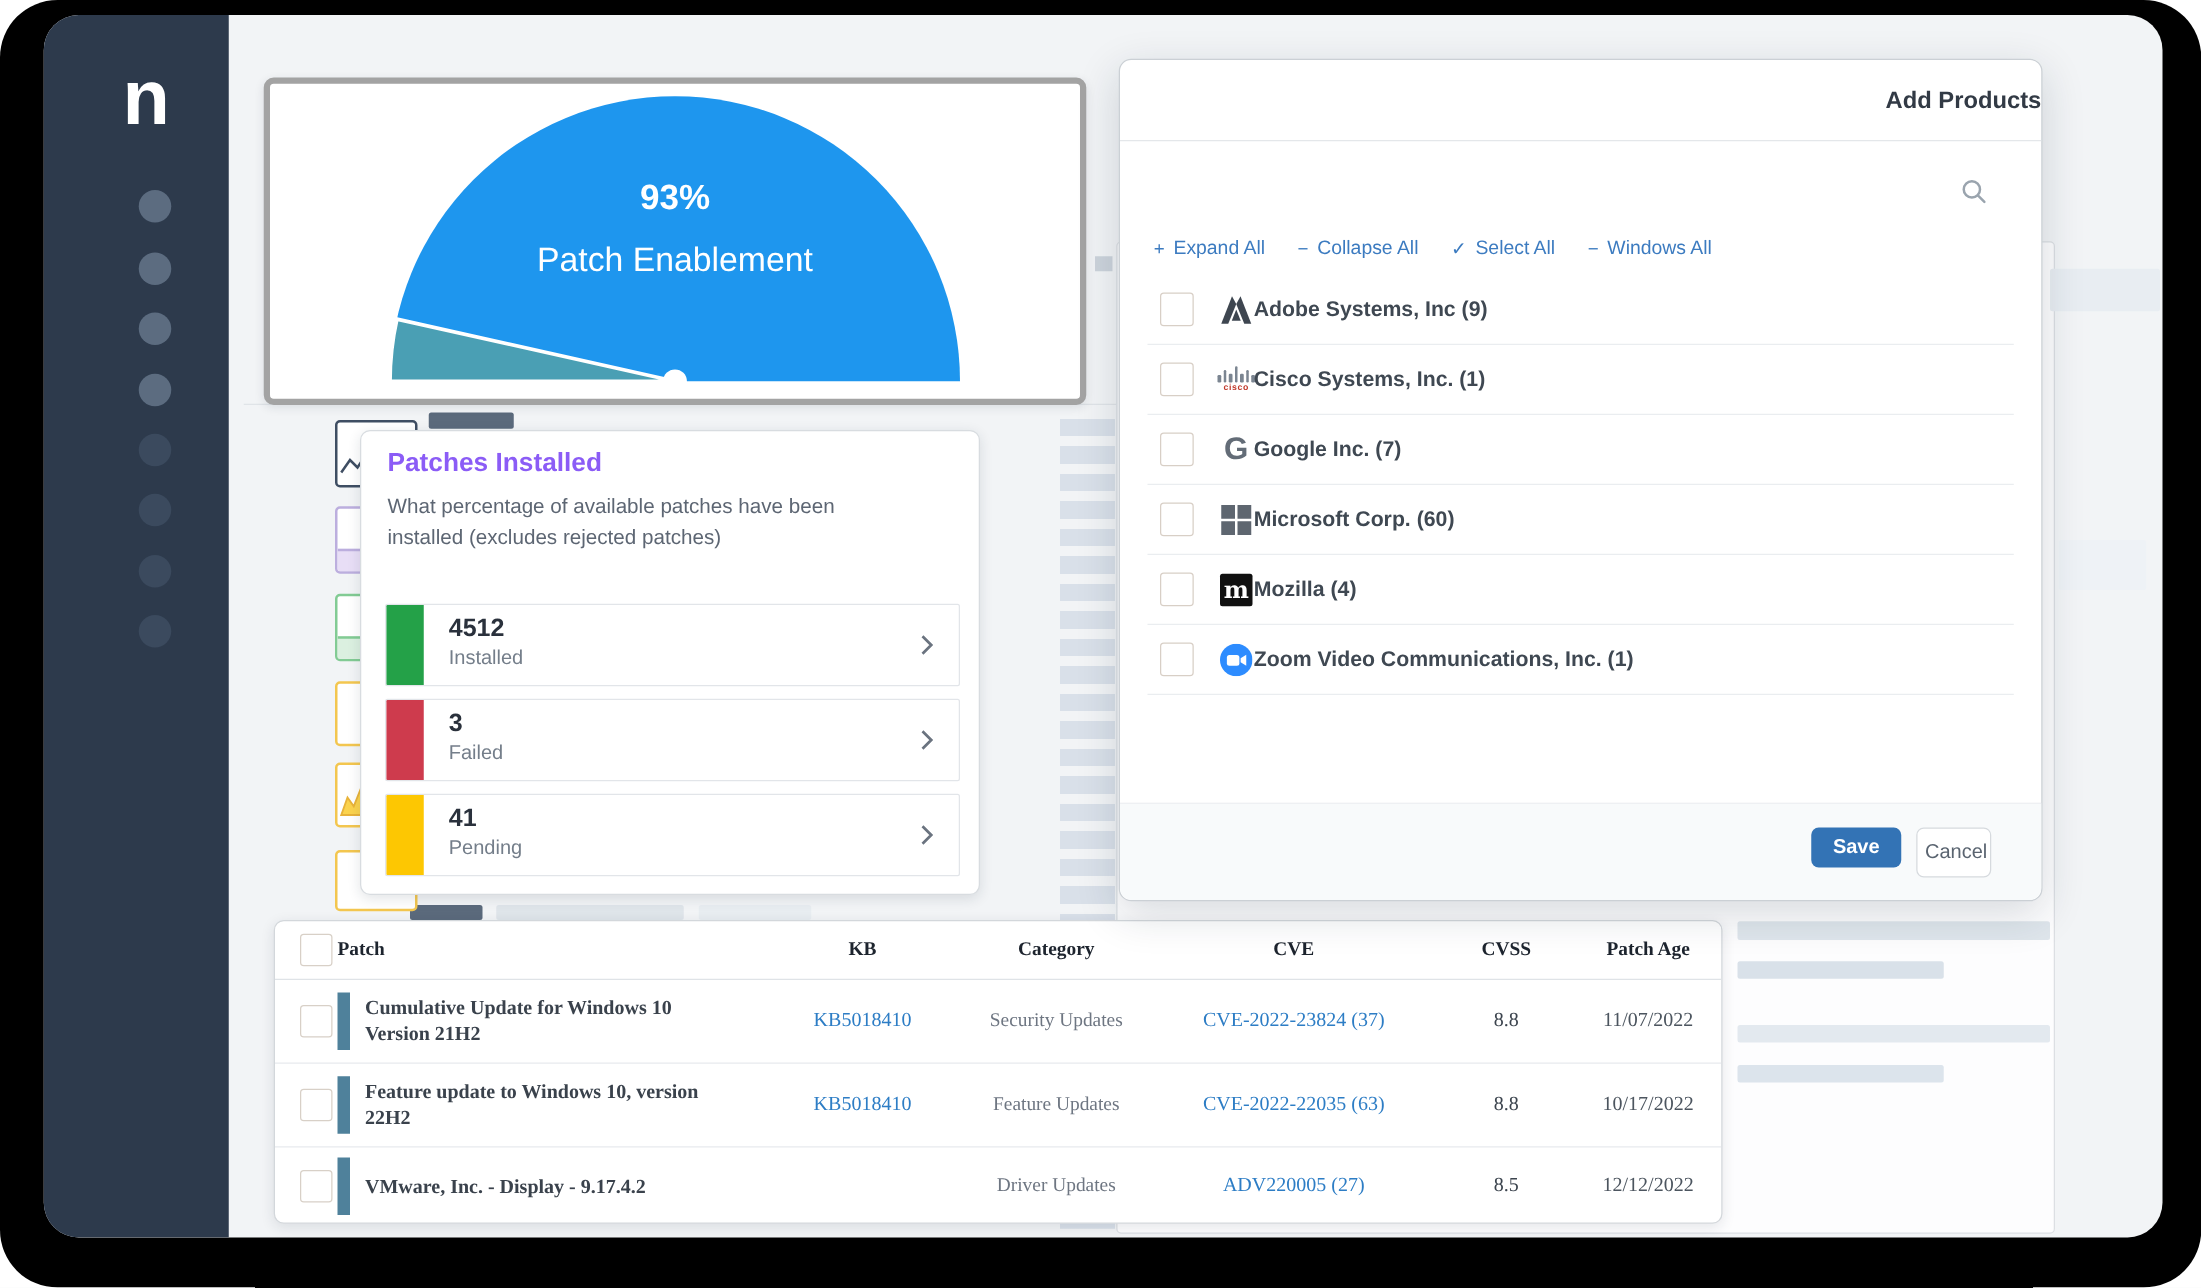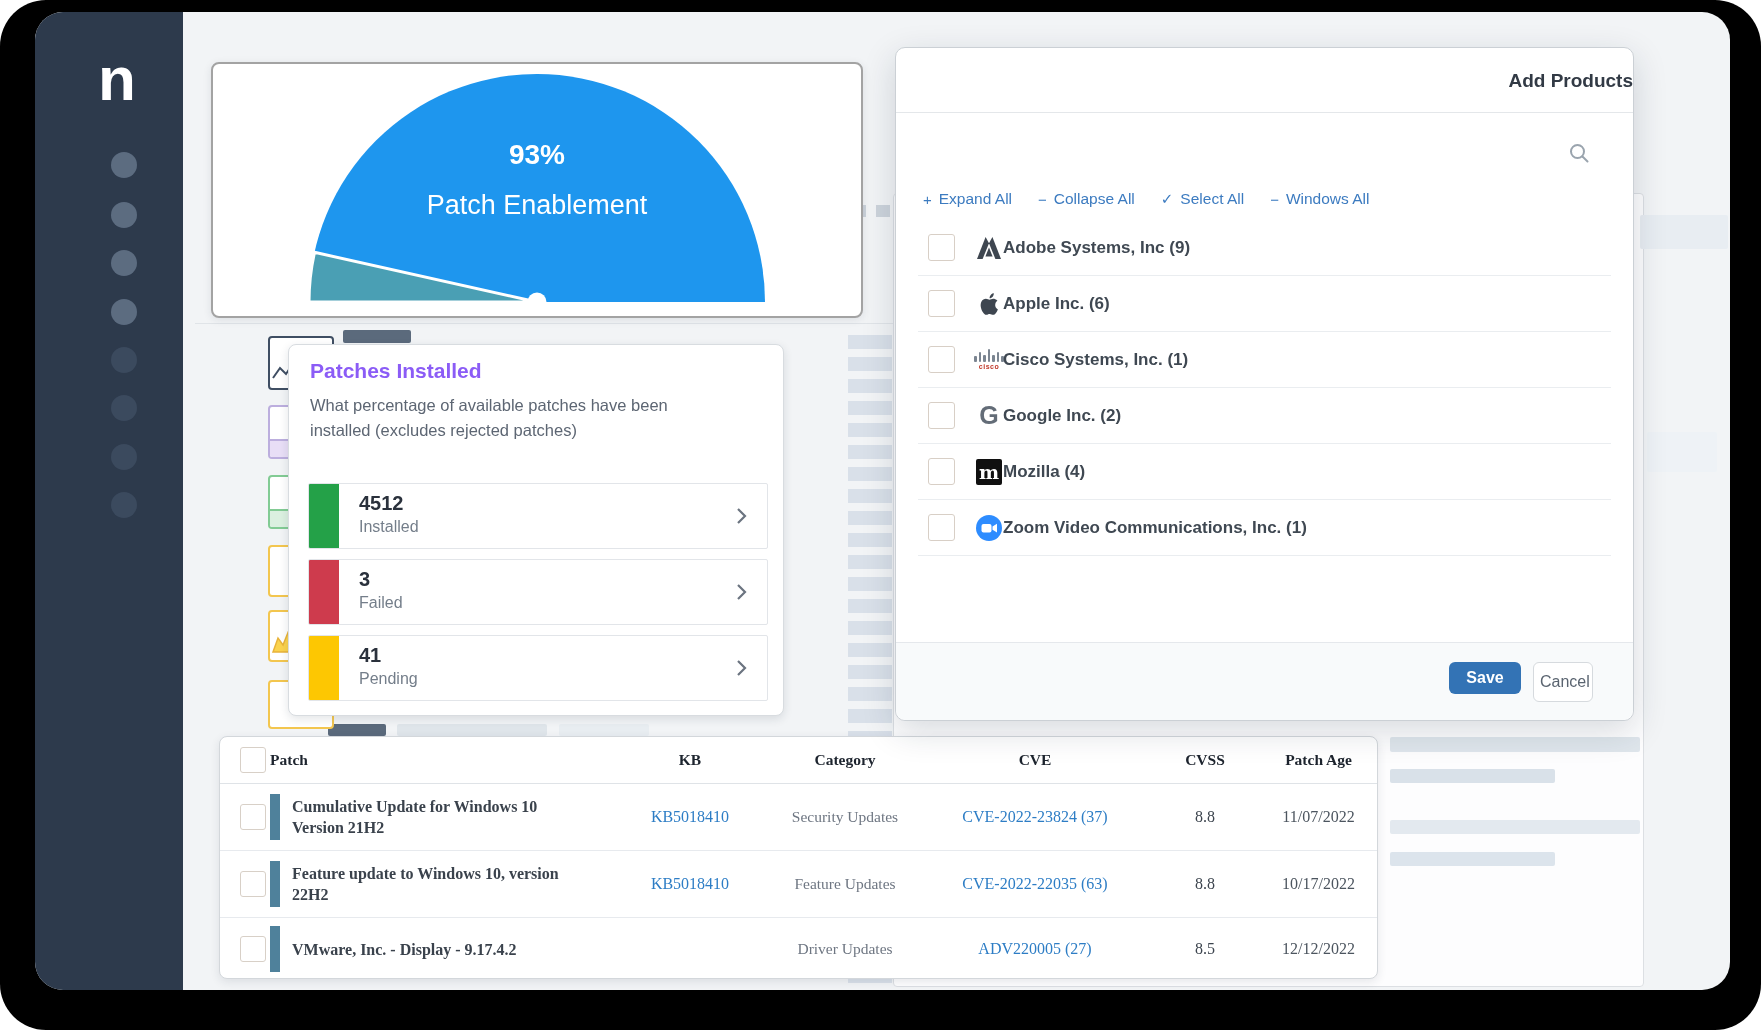--- a/index.html
+++ b/index.html
@@ -18,21 +18,21 @@
   .under-panel{position:absolute;left:858px;top:181px;width:749px;height:792px;background:#fdfdfe;border:1px solid #dcdfe3;border-radius:4px;z-index:1;}
   .hdivider{position:absolute;left:160px;top:311px;width:698px;height:1px;background:#e0e4e8;z-index:1;}
   .stripes{position:absolute;left:813px;top:323px;width:44px;height:648px;z-index:1;
     background:repeating-linear-gradient(to bottom,#d9e0e9 0 14px,transparent 14px 22px);}
   .sq{position:absolute;width:14px;height:12px;background:#ccd3db;z-index:2;}
   .skel{position:absolute;border-radius:2px;z-index:1;}
   .tabbar{position:absolute;background:#5b6a7c;border-radius:2px;z-index:1;}
   .wbox{position:absolute;width:62px;height:50px;background:#fff;border-radius:4px;z-index:1;overflow:hidden;}
 
   
-  .gauge-card{position:absolute;left:176px;top:50px;width:648px;height:252px;background:#fff;border:2px solid #a3a3a3;border-radius:8px;box-shadow:0 2px 8px rgba(25,40,60,.10);z-index:3;overflow:hidden;}
+  .gauge-card{position:absolute;left:176px;top:50px;width:648px;height:252px;background:#fff;border:5px solid #a3a3a3;border-radius:8px;box-shadow:0 2px 8px rgba(25,40,60,.10);z-index:3;overflow:hidden;}
   .gauge-card svg{display:block;}
   .gtxt{fill:#fff;text-anchor:middle;font-family:"Liberation Sans","DejaVu Sans",sans-serif;}
 
   
   .patches-card{position:absolute;left:253px;top:332px;width:494px;height:370px;background:#fff;border:1px solid #d8dce0;border-radius:8px;box-shadow:0 3px 10px rgba(25,40,60,.12);z-index:4;}
   .pc-title{position:absolute;left:21px;top:14px;font-size:21px;font-weight:700;color:#8b5cf6;}
   .pc-sub{position:absolute;left:21px;top:48px;width:420px;font-size:16.5px;line-height:25px;color:#5d6673;}
   .stat-row{position:absolute;left:19px;width:458px;height:64px;border:1px solid #e2e5e9;border-radius:2px;background:#fff;overflow:hidden;}
   .stat-bar{position:absolute;left:0;top:0;bottom:0;width:30px;}
   .stat-val{position:absolute;left:50px;top:8px;font-size:20px;font-weight:700;color:#2a313c;}
@@ -213,30 +213,20 @@
           <span class="vlogo">
             <svg width="26" height="26" viewBox="0 0 26 26" fill="#3e4650">
               <polygon points="9.6,2 1,24 6.6,24 13,8.2"></polygon>
               <polygon points="16.4,2 25,24 19.4,24 13,8.2"></polygon>
               <polygon points="13,12.5 9.4,21.5 16.6,21.5"></polygon>
             </svg>
           </span>
           <span class="vname">Adobe Systems, Inc (9)</span>
         </div>
 
-        <div class="vrow">
-          <span class="vcheck"></span>
-          <span class="vlogo">
-            <svg width="26" height="26" viewBox="0 0 22 24" fill="#3e4650">
-              <path d="M16.7 12.9c0-2.5 2-3.7 2.1-3.8-1.2-1.7-3-1.9-3.6-2-1.5-.2-3 .9-3.7.9-.8 0-2-.9-3.3-.9-1.7 0-3.2 1-4.1 2.5-1.7 3-.4 7.5 1.3 9.9.8 1.2 1.8 2.5 3.1 2.5 1.2-.1 1.7-.8 3.2-.8 1.4 0 1.9.8 3.2.8 1.3 0 2.2-1.2 3-2.4.9-1.4 1.3-2.7 1.3-2.8 0-.1-2.5-1-2.5-3.9z"></path>
-              <path d="M14.4 5.2c.7-.8 1.1-2 1-3.1-1 0-2.1.6-2.8 1.5-.6.7-1.2 1.9-1 3 1 .1 2.1-.6 2.8-1.4z"></path>
-            </svg>
-          </span>
-          <span class="vname">Apple Inc. (6)</span>
-        </div>
 
         <div class="vrow">
           <span class="vcheck"></span>
           <span class="vlogo">
             <span class="cisco">
               <span class="cisco-bars">
                   <i style="height:6px"></i>
                   <i style="height:10px"></i>
                   <i style="height:7px"></i>
                   <i style="height:13px"></i>
@@ -248,23 +238,35 @@
             </span>
           </span>
           <span class="vname">Cisco Systems, Inc. (1)</span>
         </div>
 
         <div class="vrow">
           <span class="vcheck"></span>
           <span class="vlogo">
             <span class="g-letter">G</span>
           </span>
-          <span class="vname">Google Inc. (2)</span>
-        </div>
-
+          <span class="vname">Google Inc. (7)</span>
+        </div>
+
+        <div class="vrow">
+          <span class="vcheck"></span>
+          <span class="vlogo">
+            <span class="ms-grid">
+                <div></div>
+                <div></div>
+                <div></div>
+                <div></div>
+              </span>
+          </span>
+          <span class="vname">Microsoft Corp. (60)</span>
+        </div>
 
         <div class="vrow">
           <span class="vcheck"></span>
           <span class="vlogo">
             <span class="moz">m</span>
           </span>
           <span class="vname">Mozilla (4)</span>
         </div>
 
         <div class="vrow">

